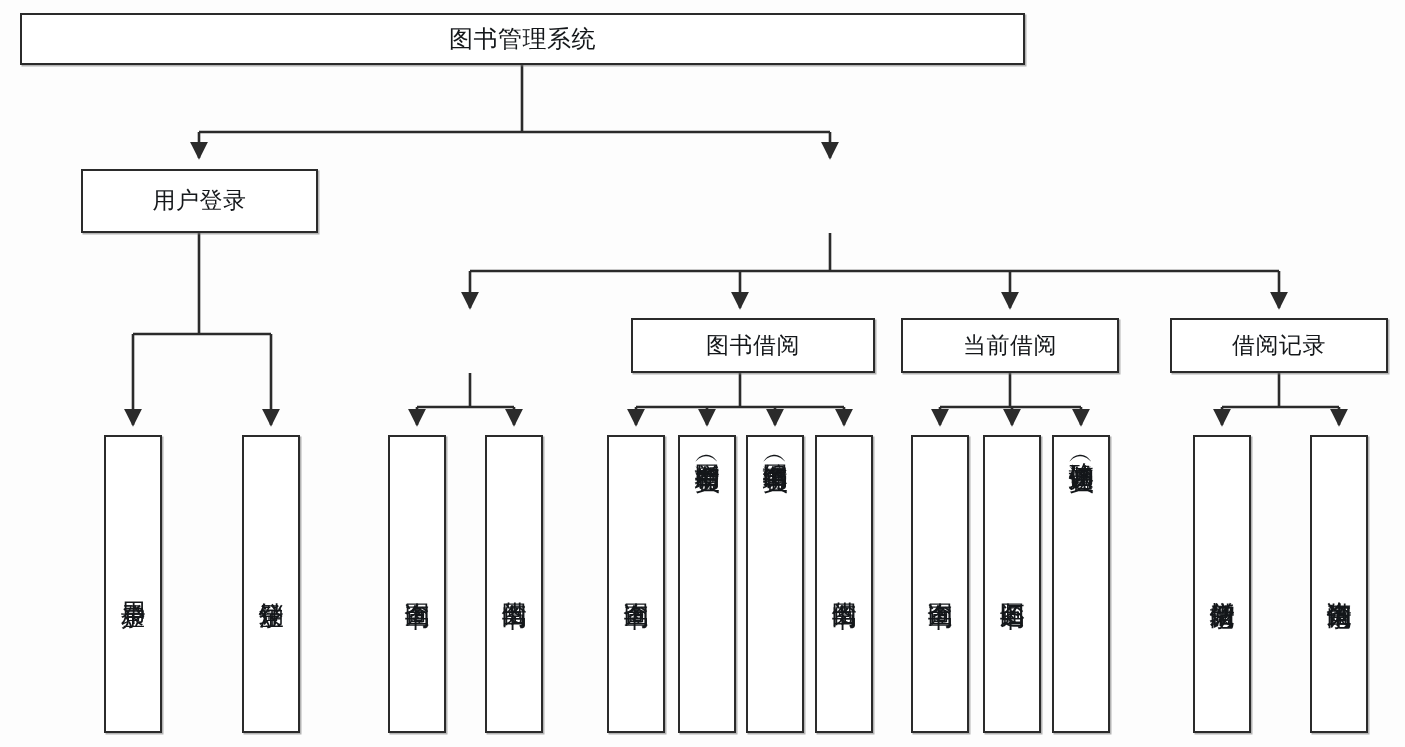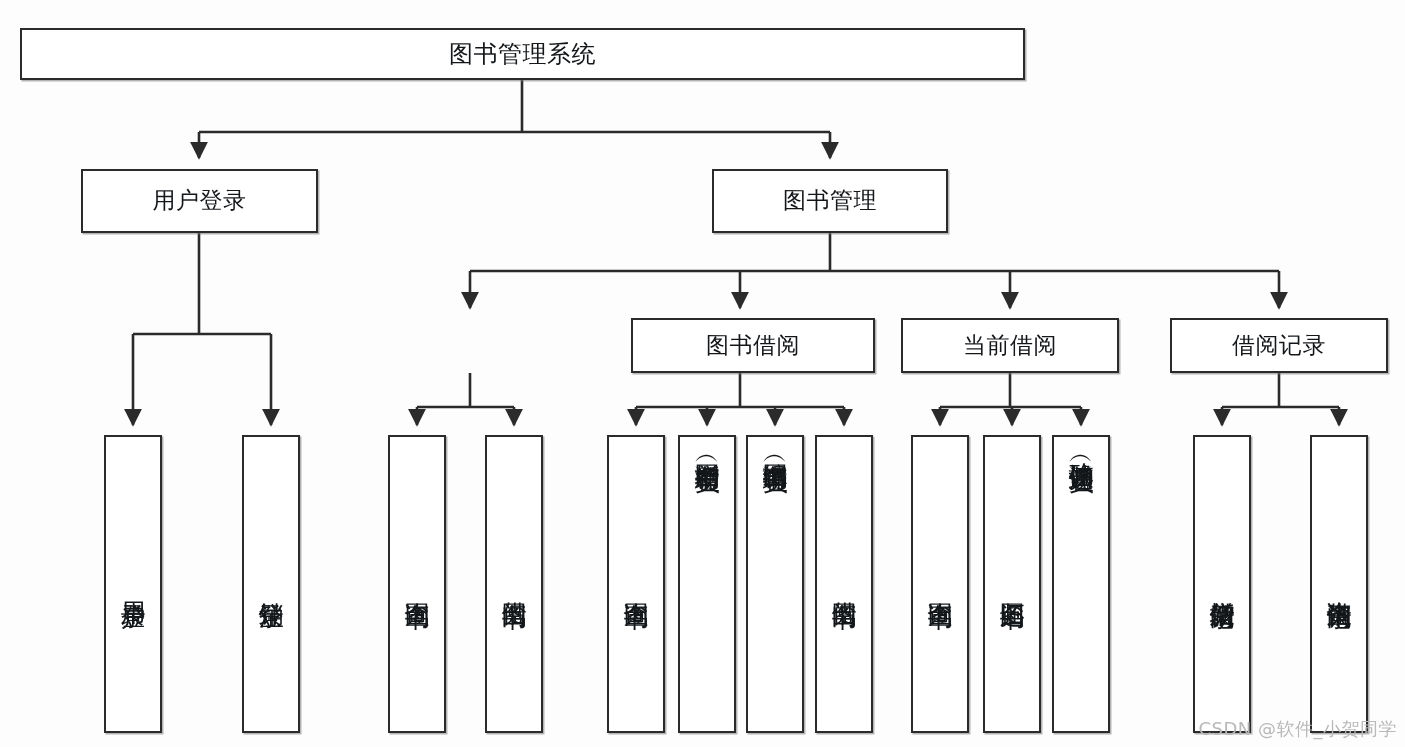--- a/index.html
+++ b/index.html
@@ -124,29 +124,26 @@
       <path d="M 1012 407 L 1012 425" marker-end="url(#arrow)"></path>
       <path d="M 1081 407 L 1081 425" marker-end="url(#arrow)"></path>
 
       <path d="M 1279 373 L 1279 407"></path>
       <path d="M 1222 407 L 1339 407"></path>
       <path d="M 1222 407 L 1222 425" marker-end="url(#arrow)"></path>
       <path d="M 1339 407 L 1339 425" marker-end="url(#arrow)"></path>
     </g>
   </svg>
 
-  <div class="node h root" id="n-root" style="left: 20px; top: 28px; width: 1005px; height: 52px;">
+  <div class="node h root" id="n-root" style="left: 20px; top: 13px; width: 1005px; height: 52px;">
     <span class="label">图书管理系统</span>
   </div>
 
   <div class="node h" id="n-l1-0" style="left: 81px; top: 169px; width: 237px; height: 64px;">
     <span class="label">用户登录</span>
-  </div>
-  <div class="node h" id="n-l1-1" style="left: 712px; top: 169px; width: 236px; height: 64px;">
-    <span class="label">图书管理</span>
   </div>
 
   <div class="node h" id="n-l2-1" style="left: 631px; top: 318px; width: 244px; height: 55px;">
     <span class="label">图书借阅</span>
   </div>
   <div class="node h" id="n-l2-2" style="left: 901px; top: 318px; width: 218px; height: 55px;">
     <span class="label">当前借阅</span>
   </div>
   <div class="node h" id="n-l2-3" style="left: 1170px; top: 318px; width: 218px; height: 55px;">
     <span class="label">借阅记录</span>
@@ -185,14 +182,13 @@
   <div class="node v" id="n-lf-10" style="left: 1052px; top: 435px; width: 58px; height: 298px;">
     <span class="label">确认归还（管理员）</span>
   </div>
   <div class="node v center" id="n-lf-11" style="left: 1193px; top: 435px; width: 58px; height: 298px;">
     <span class="label">新增借阅记录</span>
   </div>
   <div class="node v center" id="n-lf-12" style="left: 1310px; top: 435px; width: 58px; height: 298px;">
     <span class="label">查询借阅记录</span>
   </div>
 
-  <div class="watermark">CSDN @软件_小贺同学</div>
 </div>
 
 </body></html>

